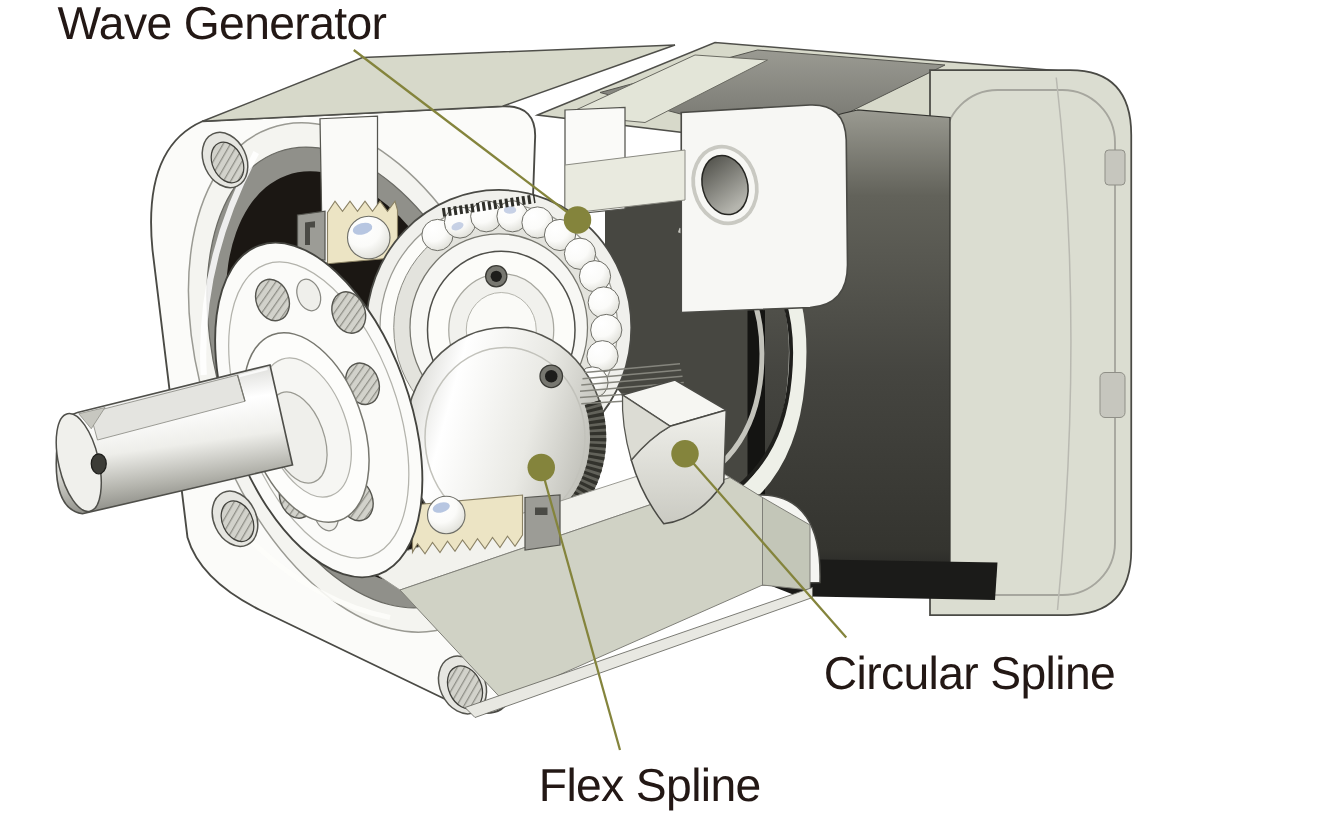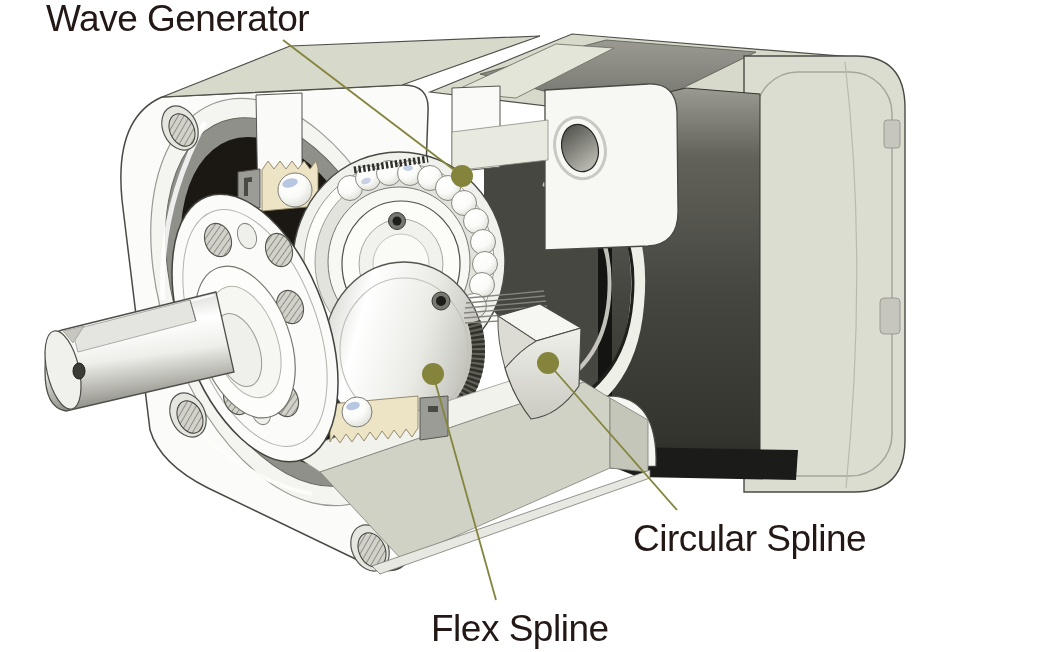--- a/index.html
+++ b/index.html
@@ -228,15 +228,15 @@
         <line x1="283" y1="40" x2="462" y2="176" stroke="#84843c" stroke-width="1.8"></line>
         <circle cx="462" cy="176" r="11" fill="#84843c"></circle>
         <line x1="677" y1="510" x2="548" y2="363" stroke="#84843c" stroke-width="1.8"></line>
         <circle cx="548" cy="363" r="11" fill="#84843c"></circle>
         <line x1="496" y1="600" x2="433" y2="374" stroke="#84843c" stroke-width="1.8"></line>
         <circle cx="433" cy="374" r="11" fill="#84843c"></circle>
       </g>
 </svg>
 
 <div class="part-label" style="left: 46px; top: 0; color: rgb(35, 24, 21);">Wave Generator</div>
-<div class="part-label" style="left: 633px; top: 520px; color: rgb(35, 24, 21);">Circular Spline</div>
+<div class="part-label" style="left: 659px; top: 520px; color: rgb(35, 24, 21);">Circular Spline</div>
 <div class="part-label" style="left: 431px; top: 610px; color: rgb(35, 24, 21);">Flex Spline</div>
 </div>
 
 </body></html>

